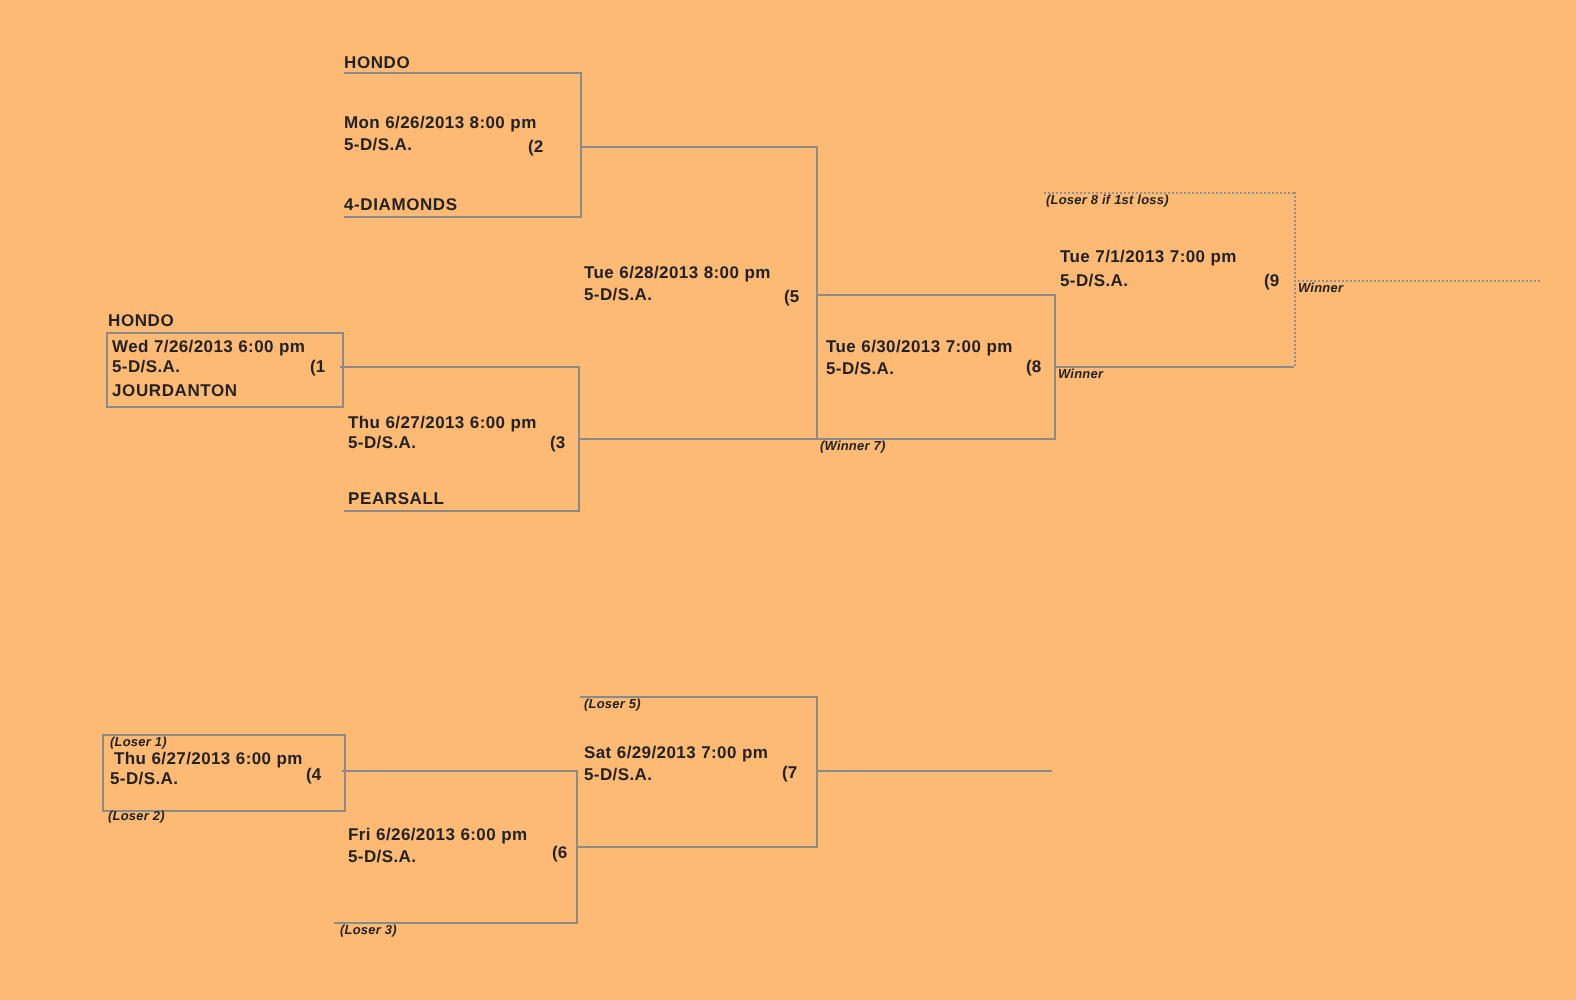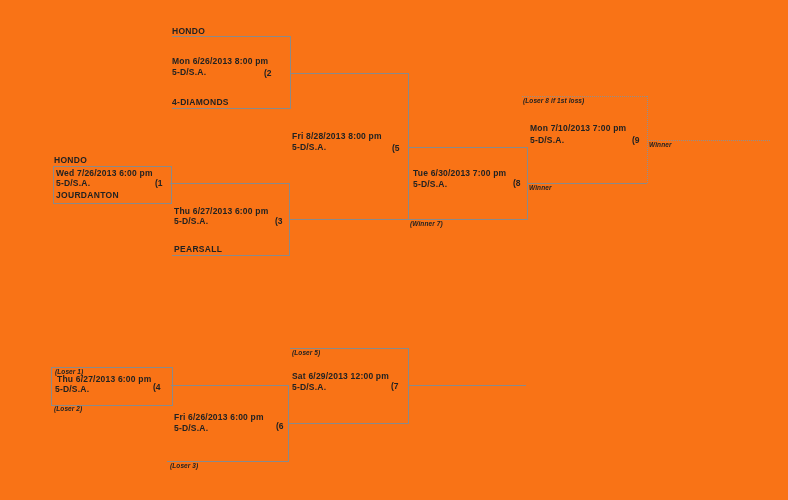--- a/index.html
+++ b/index.html
@@ -1,16 +1,16 @@
 <!DOCTYPE html>
 <html><head>
 <meta charset="utf-8">
 <style>
   html,body{margin:0;padding:0;background:#ffffff;}
-  .bracket{position:relative;width:788px;height:500px;background:#f97316;overflow:hidden;
+  .bracket{position:relative;width:788px;height:500px;background:#fdba74;overflow:hidden;
            font-family:"Liberation Sans",sans-serif;}
   
   .hl{position:absolute;height:1px;background:#8a8a8a;}
   .vl{position:absolute;width:1px;background:#8a8a8a;}
   
   .hd{position:absolute;height:0;border-top:1px dotted #8f8f8f;}
   .vd{position:absolute;width:0;border-left:1px dotted #8f8f8f;}
   
   .box{position:absolute;border:1px solid #8a8a8a;background:transparent;}
   
@@ -45,37 +45,37 @@
 
   <div class="vl" style="left:289px;top:183px;height:73px"></div>
   <div class="t dt" style="left:174px;top:207px">Thu 6/27/2013 6:00 pm</div>
   <div class="t dt" style="left:174px;top:217px">5-D/S.A.</div>
   <div class="t num" style="left:275px;top:217px">(3</div>
   <div class="t team" style="left:174px;top:245px">PEARSALL</div>
   <div class="hl" style="left:172px;top:255px;width:118px"></div>
   <div class="hl" style="left:289px;top:219px;width:120px"></div>
 
   <div class="vl" style="left:408px;top:73px;height:147px"></div>
-  <div class="t dt" style="left:292px;top:132px">Fri 8/28/2013 8:00 pm</div>
+  <div class="t dt" style="left:292px;top:132px">Tue 6/28/2013 8:00 pm</div>
   <div class="t dt" style="left:292px;top:143px">5-D/S.A.</div>
   <div class="t num" style="left:392px;top:144px">(5</div>
   <div class="hl" style="left:408px;top:147px;width:119px"></div>
 
   <div class="vl" style="left:527px;top:147px;height:73px"></div>
   <div class="t dt" style="left:413px;top:169px">Tue 6/30/2013 7:00 pm</div>
   <div class="t dt" style="left:413px;top:180px">5-D/S.A.</div>
   <div class="t num" style="left:513px;top:179px">(8</div>
   <div class="hl" style="left:408px;top:219px;width:119px"></div>
   <div class="t lbl" style="left:410px;top:221px">(Winner 7)</div>
   <div class="hl" style="left:527px;top:183px;width:120px"></div>
   <div class="t lbl" style="left:529px;top:185px">Winner</div>
 
   <div class="hd" style="left:522px;top:96px;width:125px"></div>
   <div class="t lbl" style="left:523px;top:98px">(Loser 8 if 1st loss)</div>
-  <div class="t dt" style="left:530px;top:124px">Mon 7/10/2013 7:00 pm</div>
+  <div class="t dt" style="left:530px;top:124px">Tue 7/1/2013 7:00 pm</div>
   <div class="t dt" style="left:530px;top:136px">5-D/S.A.</div>
   <div class="t num" style="left:632px;top:136px">(9</div>
   <div class="vd" style="left:647px;top:96px;height:87px"></div>
   <div class="hd" style="left:647px;top:140px;width:123px"></div>
   <div class="t lbl" style="left:649px;top:142px">Winner</div>
 
   <div class="box" style="left:51px;top:367px;width:120px;height:37px"></div>
   <div class="t lbl" style="left:55px;top:369px">(Loser 1)</div>
   <div class="t dt" style="left:57px;top:375px">Thu 6/27/2013 6:00 pm</div>
   <div class="t dt" style="left:55px;top:385px">5-D/S.A.</div>
@@ -87,18 +87,18 @@
   <div class="t dt" style="left:174px;top:413px">Fri 6/26/2013 6:00 pm</div>
   <div class="t dt" style="left:174px;top:424px">5-D/S.A.</div>
   <div class="t num" style="left:276px;top:422px">(6</div>
   <div class="hl" style="left:167px;top:461px;width:121px"></div>
   <div class="t lbl" style="left:170px;top:463px">(Loser 3)</div>
   <div class="hl" style="left:288px;top:423px;width:120px"></div>
 
   <div class="hl" style="left:290px;top:348px;width:118px"></div>
   <div class="t lbl" style="left:292px;top:350px">(Loser 5)</div>
   <div class="vl" style="left:408px;top:348px;height:76px"></div>
-  <div class="t dt" style="left:292px;top:372px">Sat 6/29/2013 12:00 pm</div>
+  <div class="t dt" style="left:292px;top:372px">Sat 6/29/2013 7:00 pm</div>
   <div class="t dt" style="left:292px;top:383px">5-D/S.A.</div>
   <div class="t num" style="left:391px;top:382px">(7</div>
   <div class="hl" style="left:408px;top:385px;width:118px"></div>
 
 </div>
 
 </body></html>

